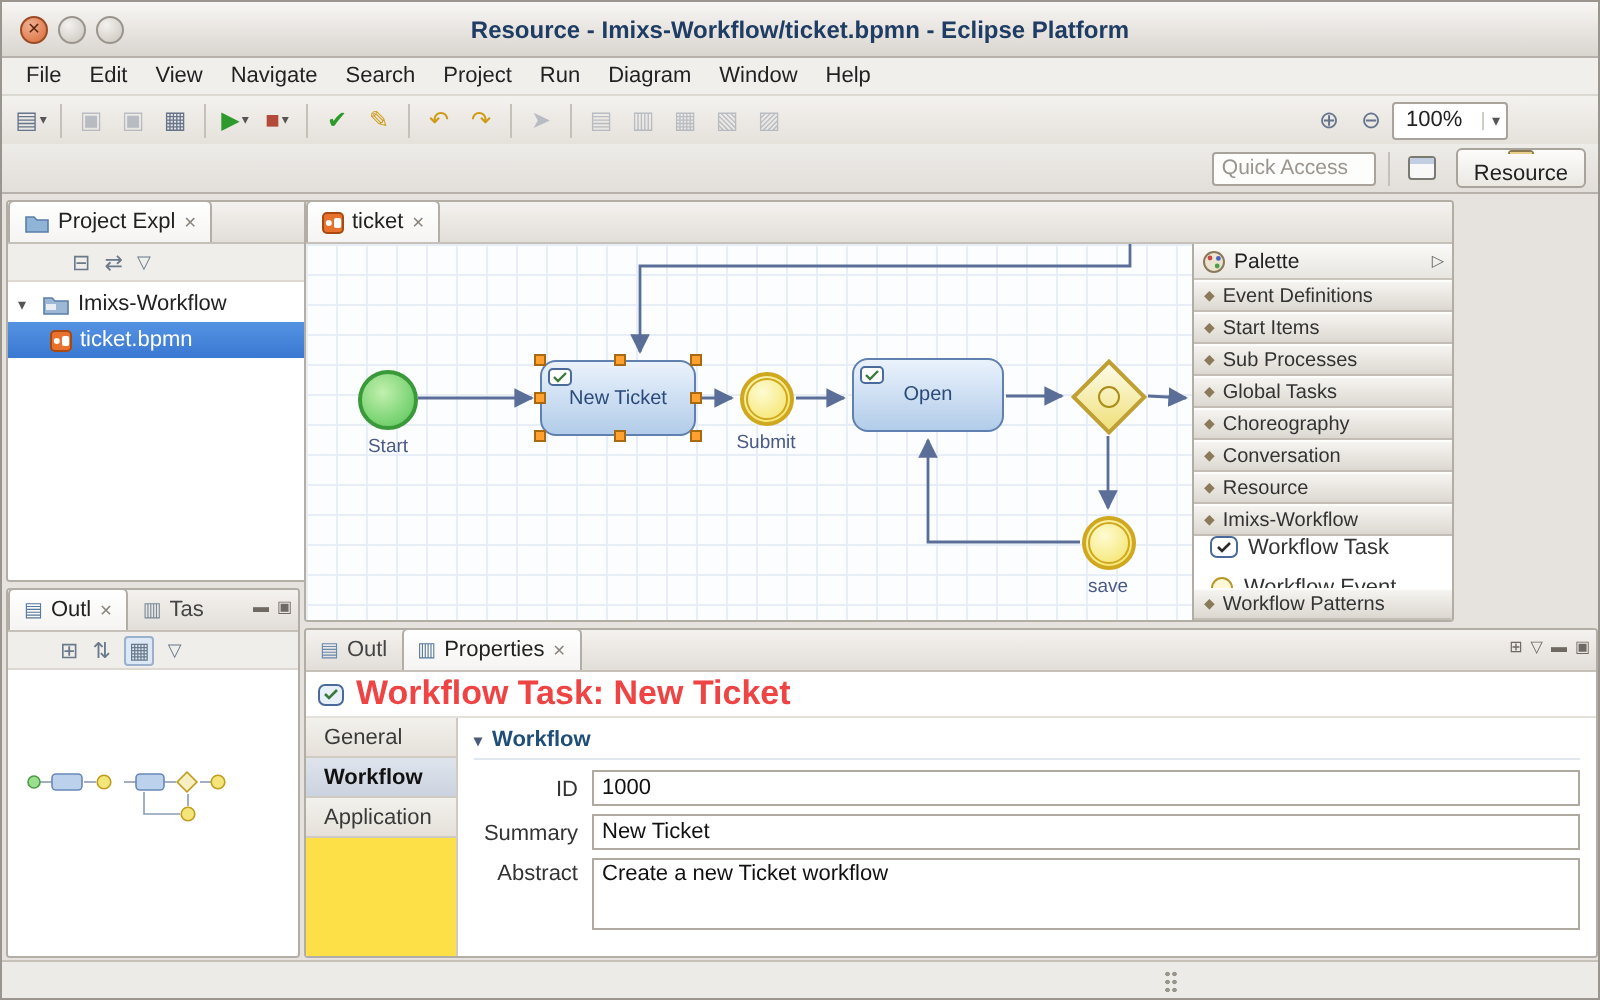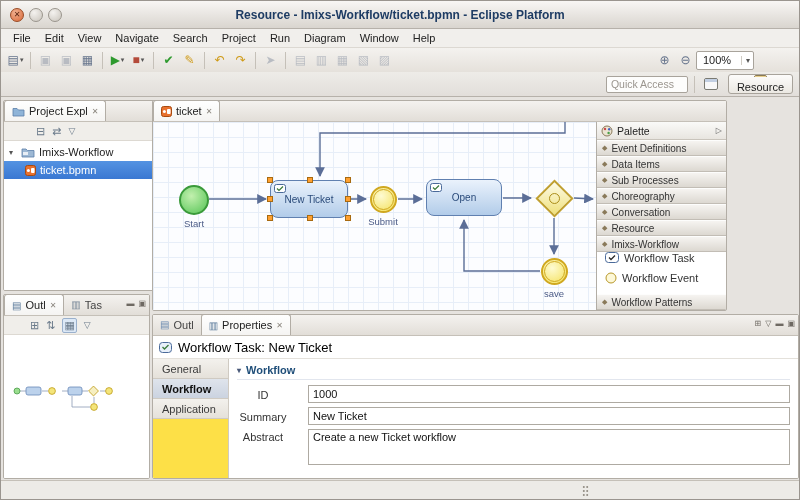--- a/index.html
+++ b/index.html
@@ -102,33 +102,33 @@
     background: linear-gradient(#f6f4f1, #dcd8d1); border-top: 1px solid #fdfdfc; border-bottom: 1px solid #c2bdb5;
     font-size: 10px; color: #333; }
   .pal-sec .si { font-size: 7px; color: #8a7a5a; }
   .pal-items { flex: 1; overflow: hidden; background: #fff; }
   .pal-item { height: 20px; display: flex; align-items: flex-start; gap: 5px; padding-left: 8px; font-size: 11px; color: #333; }
 
   
   #props { left: 151px; top: 313px; width: 647px; height: 165px; }
   .prop-header { height: 23px; display: flex; align-items: center; gap: 6px; padding-left: 6px;
     background: #fff; border-bottom: 1px solid #e4e1db; flex: none; }
-  .prop-header .ht { font-weight: normal; font-size: 13px; color: #000000; }
+  .prop-header .ht { font-weight: bold; font-size: 17px; color: #ef4444; }
   .prop-body { flex: 1; display: flex; background: #fff; min-height: 0; }
   .side-tabs { width: 76px; flex: none; background: #fde047; border-right: 1px solid #cfcac2; }
   .side-tab { height: 20px; line-height: 20px; padding-left: 9px; border-bottom: 1px solid #cfcac2;
     background: linear-gradient(#f3f1ed, #e5e1da); color: #3a3a3a; }
   .side-tab.active { background: linear-gradient(#dfe4ec, #cbd3e0); font-weight: bold; color: #111; }
   .form { flex: 1; padding: 5px 8px 0 8px; overflow: hidden; }
   .section-hd { display: flex; align-items: center; gap: 5px; font-weight: bold; color: #1f4e79;
     padding-bottom: 3px; border-bottom: 1px solid #e2e6ee; margin-bottom: 5px; }
   .section-hd .tw { font-size: 8px; color: #4a5a7a; }
   .frow { display: flex; align-items: center; margin-bottom: 4px; }
   .frow.top { align-items: flex-start; }
-  .flabel { width: 52px; text-align: center; margin-right: 19px; color: #333; flex: none; padding-top: 2px; }
+  .flabel { width: 52px; text-align: right; margin-right: 7px; color: #333; flex: none; padding-top: 2px; }
   .finput { flex: 1; height: 18px; border: 1px solid #aeaaa2; background: #fff; font-size: 11px;
     padding: 0 4px; font-family: "Liberation Sans", sans-serif; color: #111; }
   .ftext { flex: 1; height: 36px; border: 1px solid #aeaaa2; background: #fff; font-size: 11px;
     padding: 1px 4px; resize: none; font-family: "Liberation Sans", sans-serif; color: #111; }
 
   
   .statusbar { position: absolute; left: 0; right: 0; bottom: 0; height: 19px; background: #edebe7;
     border-top: 1px solid #c5c0b8; }
   .grip { position: absolute; left: 581px; top: 4px; width: 7px; height: 11px;
     background-image: radial-gradient(circle, #9a958c 1px, transparent 1.3px); background-size: 3.5px 4px; }
@@ -414,25 +414,29 @@
             </svg>
           <span>Palette</span>
           <span class="pin">▷</span>
         </div>
         <div class="pal-sec">
             <span class="si">◆</span>
             <span>Event Definitions</span>
           </div>
         <div class="pal-sec">
             <span class="si">◆</span>
-            <span>Data Items</span>
+            <span>Start Items</span>
           </div>
         <div class="pal-sec">
             <span class="si">◆</span>
             <span>Sub Processes</span>
+          </div>
+        <div class="pal-sec">
+            <span class="si">◆</span>
+            <span>Global Tasks</span>
           </div>
         <div class="pal-sec">
             <span class="si">◆</span>
             <span>Choreography</span>
           </div>
         <div class="pal-sec">
             <span class="si">◆</span>
             <span>Conversation</span>
           </div>
         <div class="pal-sec">

